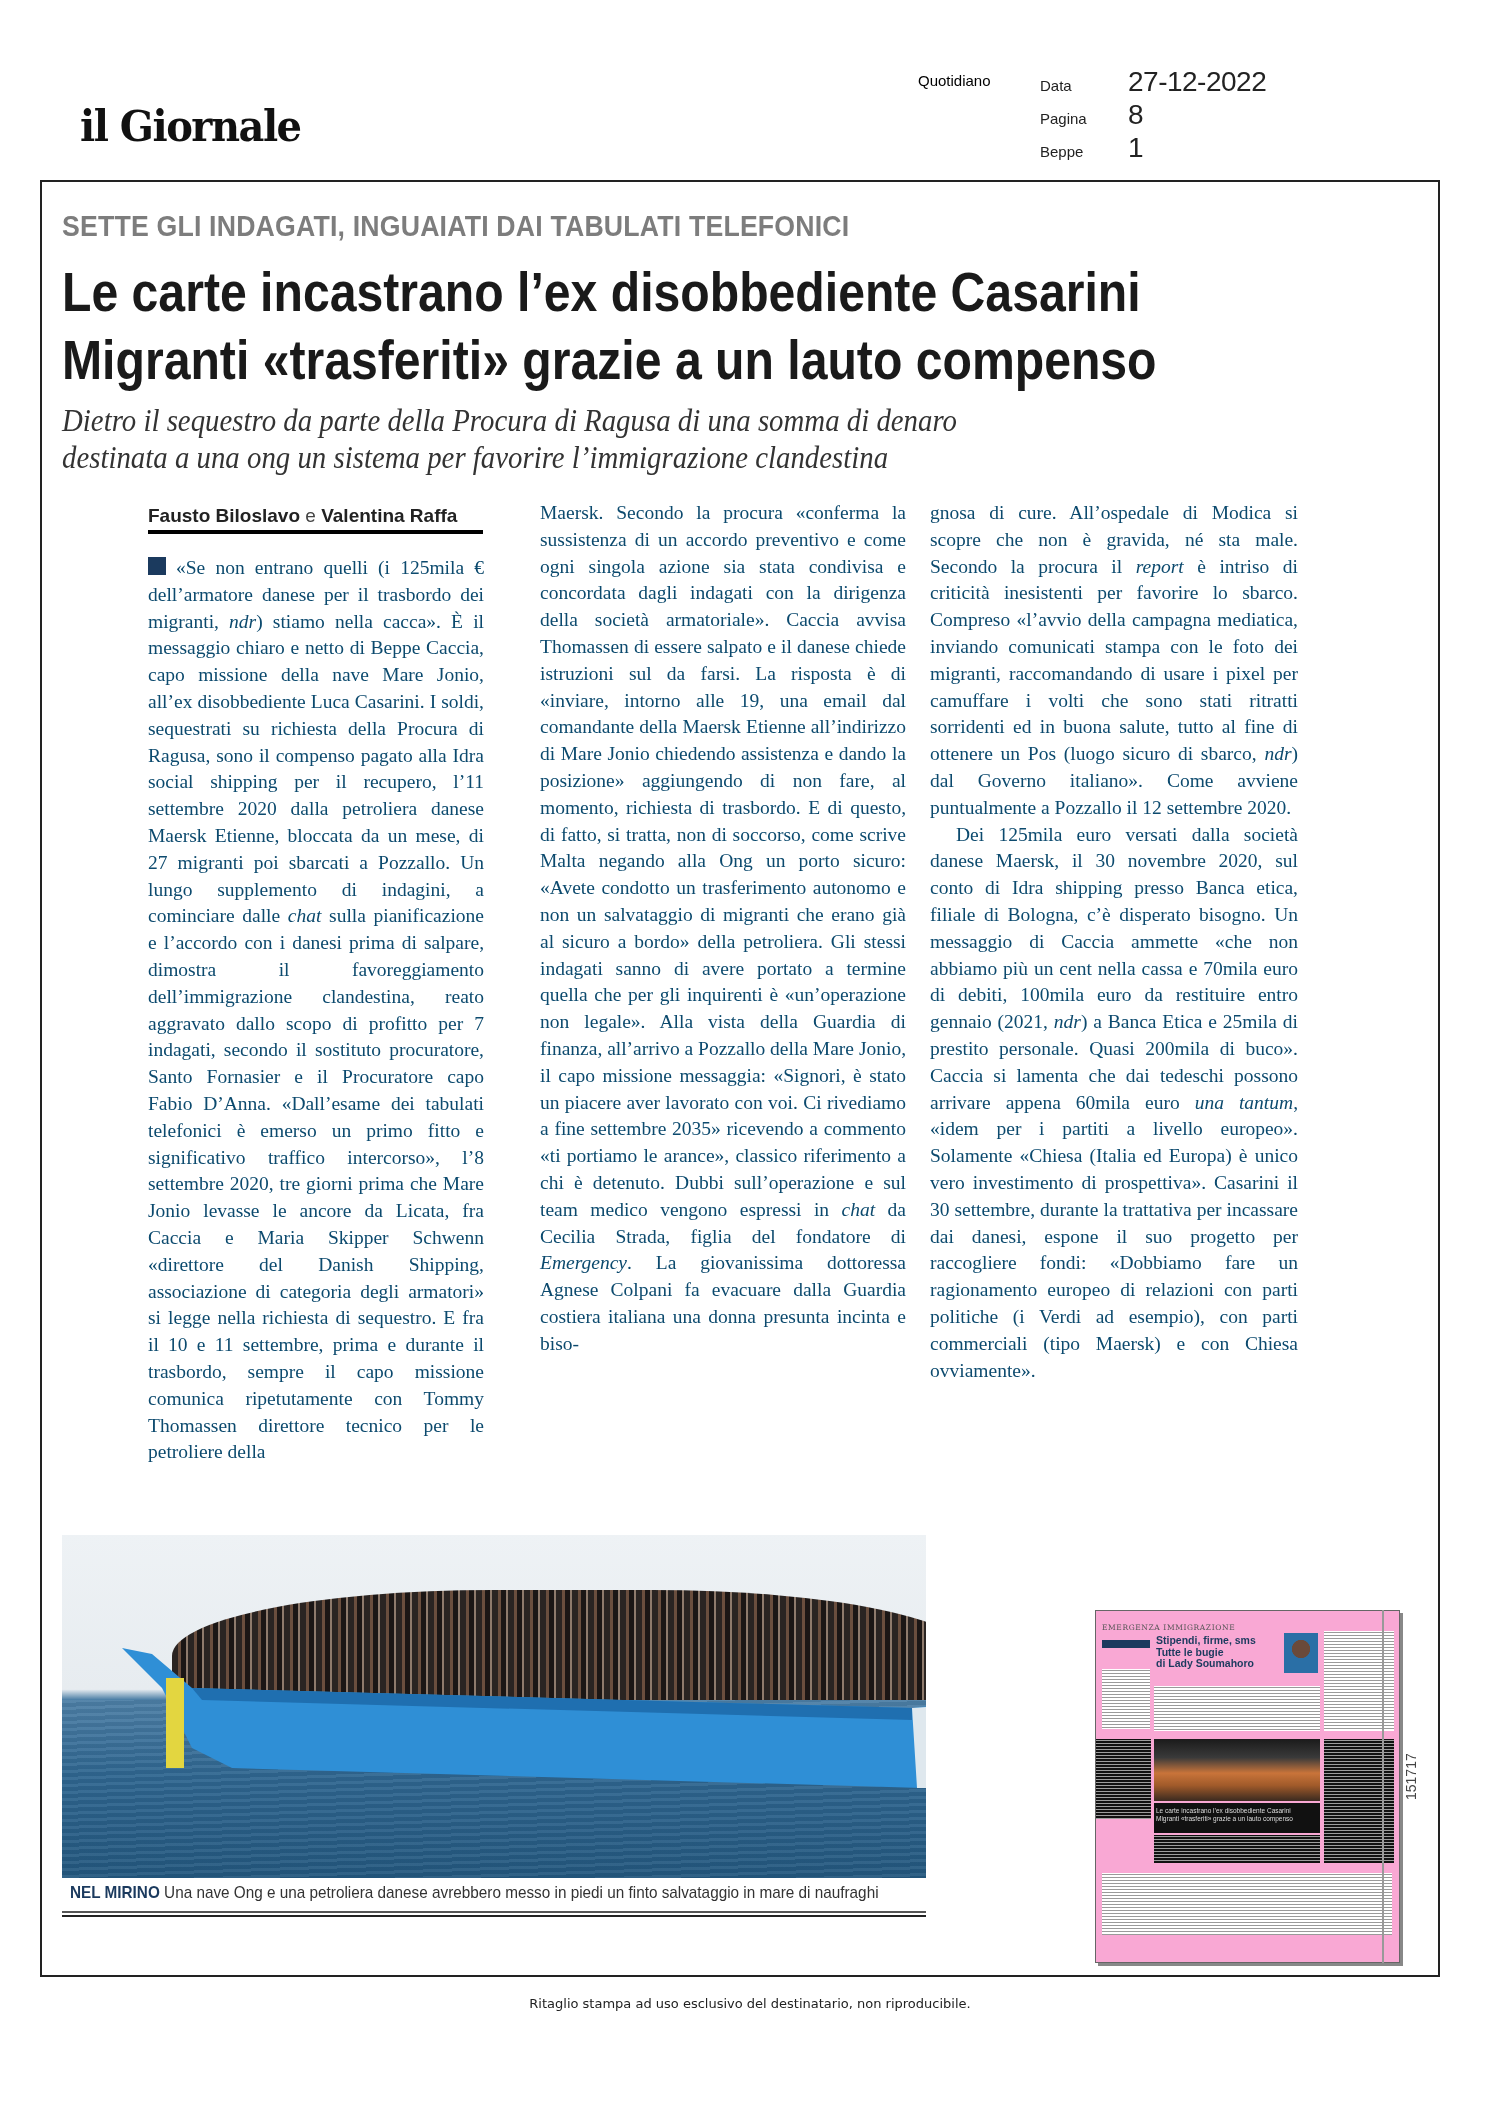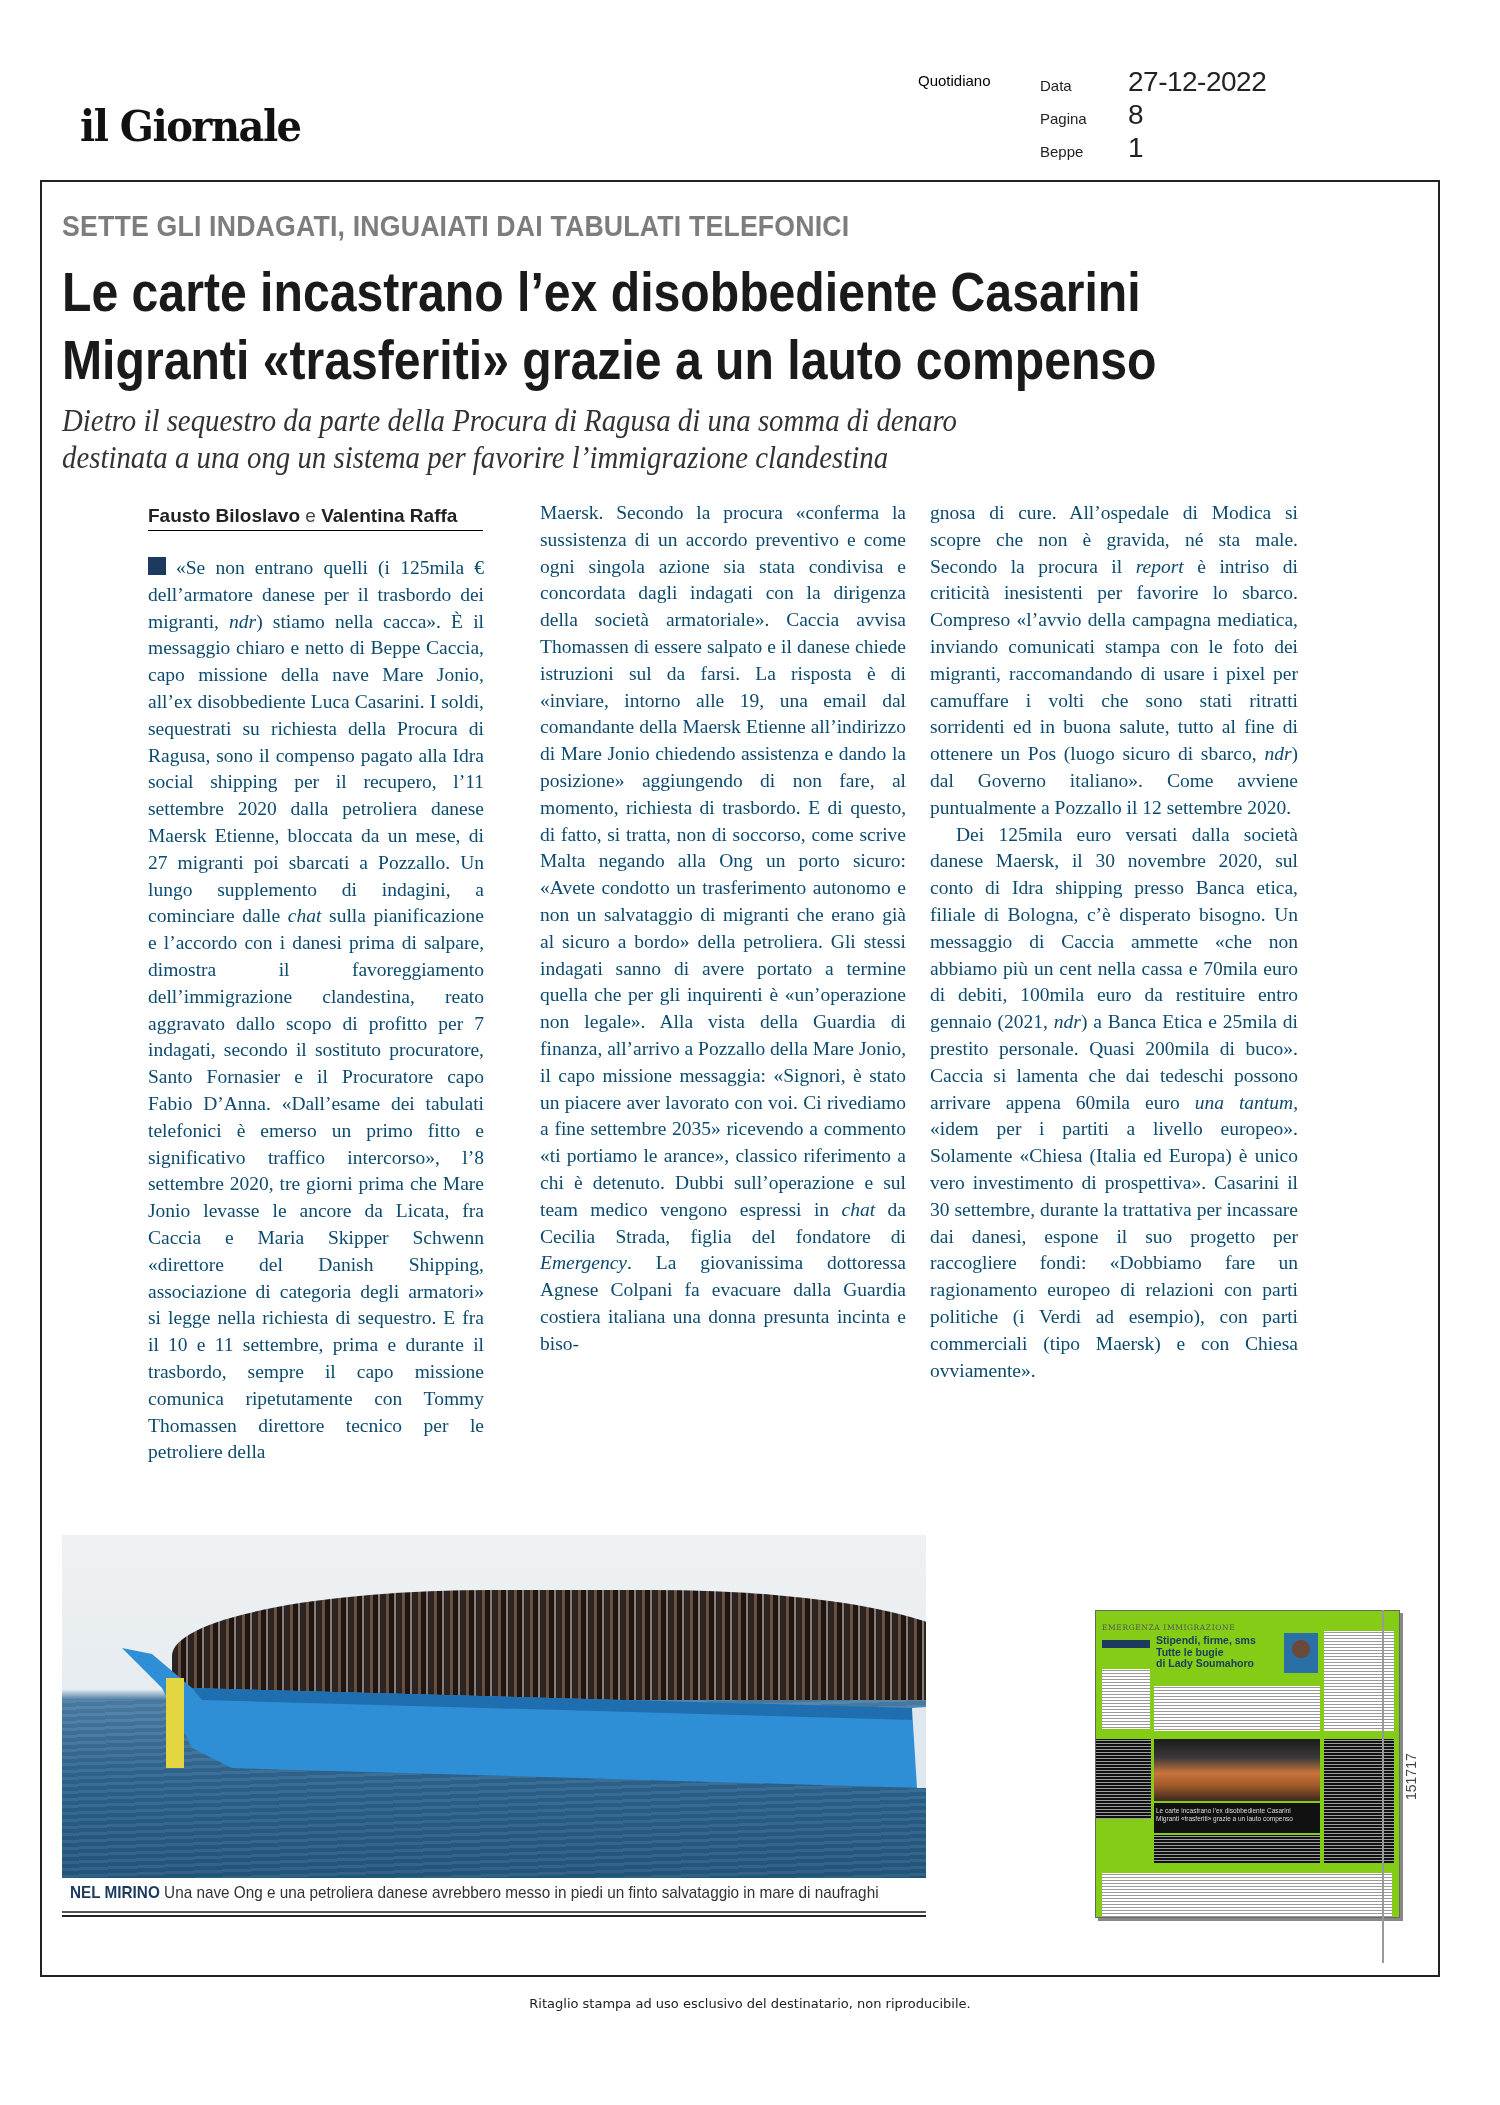--- a/index.html
+++ b/index.html
@@ -12,21 +12,21 @@
   .meta-row { display: flex; align-items: baseline; height: 33px; }
   .meta-lbl { width: 88px; font-size: 15px; }
   .meta-val { font-size: 28px; letter-spacing: -0.5px; }
 
   .clip-box { position: absolute; left: 40px; top: 180px; width: 1400px; height: 1797px; border: 2px solid #222; }
 
   .kicker { position: absolute; left: 62px; top: 210px; font-family: "Liberation Sans", sans-serif; font-weight: bold; font-size: 29px; color: #7d7d7d; letter-spacing: 0.2px; transform: scaleX(0.92); transform-origin: left; }
   .headline { position: absolute; left: 62px; top: 258px; font-family: "Liberation Sans", sans-serif; font-weight: bold; font-size: 56px; line-height: 68px; color: #1a1a1a; transform: scaleX(0.86); transform-origin: left; white-space: nowrap; }
   .subhead { position: absolute; left: 62px; top: 402px; font-family: "Liberation Serif", serif; font-style: italic; font-size: 31px; line-height: 37px; color: #333; white-space: nowrap; transform: scaleX(0.93); transform-origin: left; }
 
-  .byline { position: absolute; left: 148px; top: 505px; width: 335px; border-bottom: 1px solid #000000; padding-bottom: 3px; font-family: "Liberation Sans", sans-serif; font-size: 19px; white-space: nowrap; }
+  .byline { position: absolute; left: 148px; top: 505px; width: 335px; border-bottom: 4px solid #000000; padding-bottom: 3px; font-family: "Liberation Sans", sans-serif; font-size: 19px; white-space: nowrap; }
   .byline b { font-weight: bold; color: #222; }
   .byline .and { color: #444; font-weight: normal; }
 
   .col { position: absolute; font-size: 19.5px; line-height: 26.8px; text-align: justify; color: #0c4a6e; }
   .col p { text-indent: 0; }
   .col p.indent { text-indent: 26px; }
   .col1 { left: 148px; top: 555px; width: 336px; }
   .col2 { left: 540px; top: 500px; width: 366px; }
   .col3 { left: 930px; top: 500px; width: 368px; }
   .square { display: inline-block; width: 18px; height: 18px; background: #1b3a5e; margin-right: 10px; vertical-align: -1px; }
@@ -34,21 +34,21 @@
 
   .photo { position: absolute; left: 62px; top: 1535px; width: 864px; height: 343px; overflow: hidden; background: linear-gradient(#eef2f5 0%, #e7ecf0 45%, #4d7fa6 48%, #2f6690 70%, #24587f 100%); }
   .photo .sea-lines { position: absolute; left: 0; right: 0; top: 165px; bottom: 0; background: repeating-linear-gradient(178deg, rgba(255,255,255,0.06) 0 3px, rgba(0,0,0,0.05) 3px 7px); }
   .photo .hull { position: absolute; left: 60px; top: 113px; width: 820px; height: 140px; }
   .photo .crowd { position: absolute; left: 110px; top: 55px; width: 800px; height: 110px; background: repeating-linear-gradient(90deg, #2a2422 0 6px, #6a4e3e 6px 9px, #1b1615 9px 14px, #8e7a6c 14px 16px); border-radius: 40% 40% 4px 4px / 60% 60% 4px 4px; filter: blur(0.6px); }
 
   .caption { position: absolute; left: 70px; top: 1883px; font-family: "Liberation Sans", sans-serif; font-size: 17px; color: #333; white-space: nowrap; transform: scaleX(0.9); transform-origin: left; }
   .caption b { color: #1b3a5e; font-weight: bold; }
   .photo-rule { position: absolute; left: 62px; top: 1911px; width: 864px; border-top: 2px solid #555; border-bottom: 2px solid #222; height: 6px; }
 
-  .thumb { position: absolute; left: 1095px; top: 1610px; width: 305px; height: 308px; border: 1px solid #666; background: #84cc16; box-shadow: 3px 3px 0 #888; overflow: hidden; }
+  .thumb { position: absolute; left: 1095px; top: 1610px; width: 305px; height: 353px; border: 1px solid #666; background: #f9a8d4; box-shadow: 3px 3px 0 #888; overflow: hidden; }
   .thumb-sect { position: absolute; left: 6px; top: 12px; font-family: "DejaVu Serif", serif; font-size: 7.5px; letter-spacing: 0.6px; color: #555; }
   .thumb-bar { position: absolute; left: 6px; top: 29px; width: 48px; height: 8px; background: #1b3a5e; }
   .thumb-title { position: absolute; left: 60px; top: 24px; font-family: "Liberation Sans", sans-serif; font-weight: bold; font-size: 10.5px; line-height: 11.5px; color: #1b3a5e; }
   .thumb-face { position: absolute; left: 188px; top: 22px; width: 34px; height: 40px; background: radial-gradient(circle at 50% 40%, #6a4a3a 0 30%, #2a6fa6 32% 100%); }
   .textfill { position: absolute; background: repeating-linear-gradient(#fff 0 1px, #9a9a9a 1px 2px, #fff 2px 3px); }
   .darkfill { position: absolute; background: repeating-linear-gradient(#111 0 1px, #9d9d9d 1px 2px, #111 2px 3px); }
   .thumb-photo { position: absolute; left: 58px; top: 128px; width: 166px; height: 62px; background: linear-gradient(#1b1b1b 0%, #3a3a3a 30%, #c9743a 55%, #a05a2a 75%, #3a2a20 100%); }
   .thumb-dark-title { position: absolute; left: 58px; top: 192px; width: 166px; height: 30px; background: #111; color: #ddd; font-family: "Liberation Sans", sans-serif; font-size: 6.5px; line-height: 8px; padding: 4px 2px; white-space: nowrap; overflow: hidden; }
   .thumb-code { position: absolute; left: 1403px; top: 1800px; font-family: "Liberation Sans", sans-serif; font-size: 14px; color: #444; transform: rotate(-90deg); transform-origin: left top; white-space: nowrap; }
   .thumb-vline { position: absolute; left: 1382px; top: 1610px; width: 2px; height: 353px; background: #999; }

